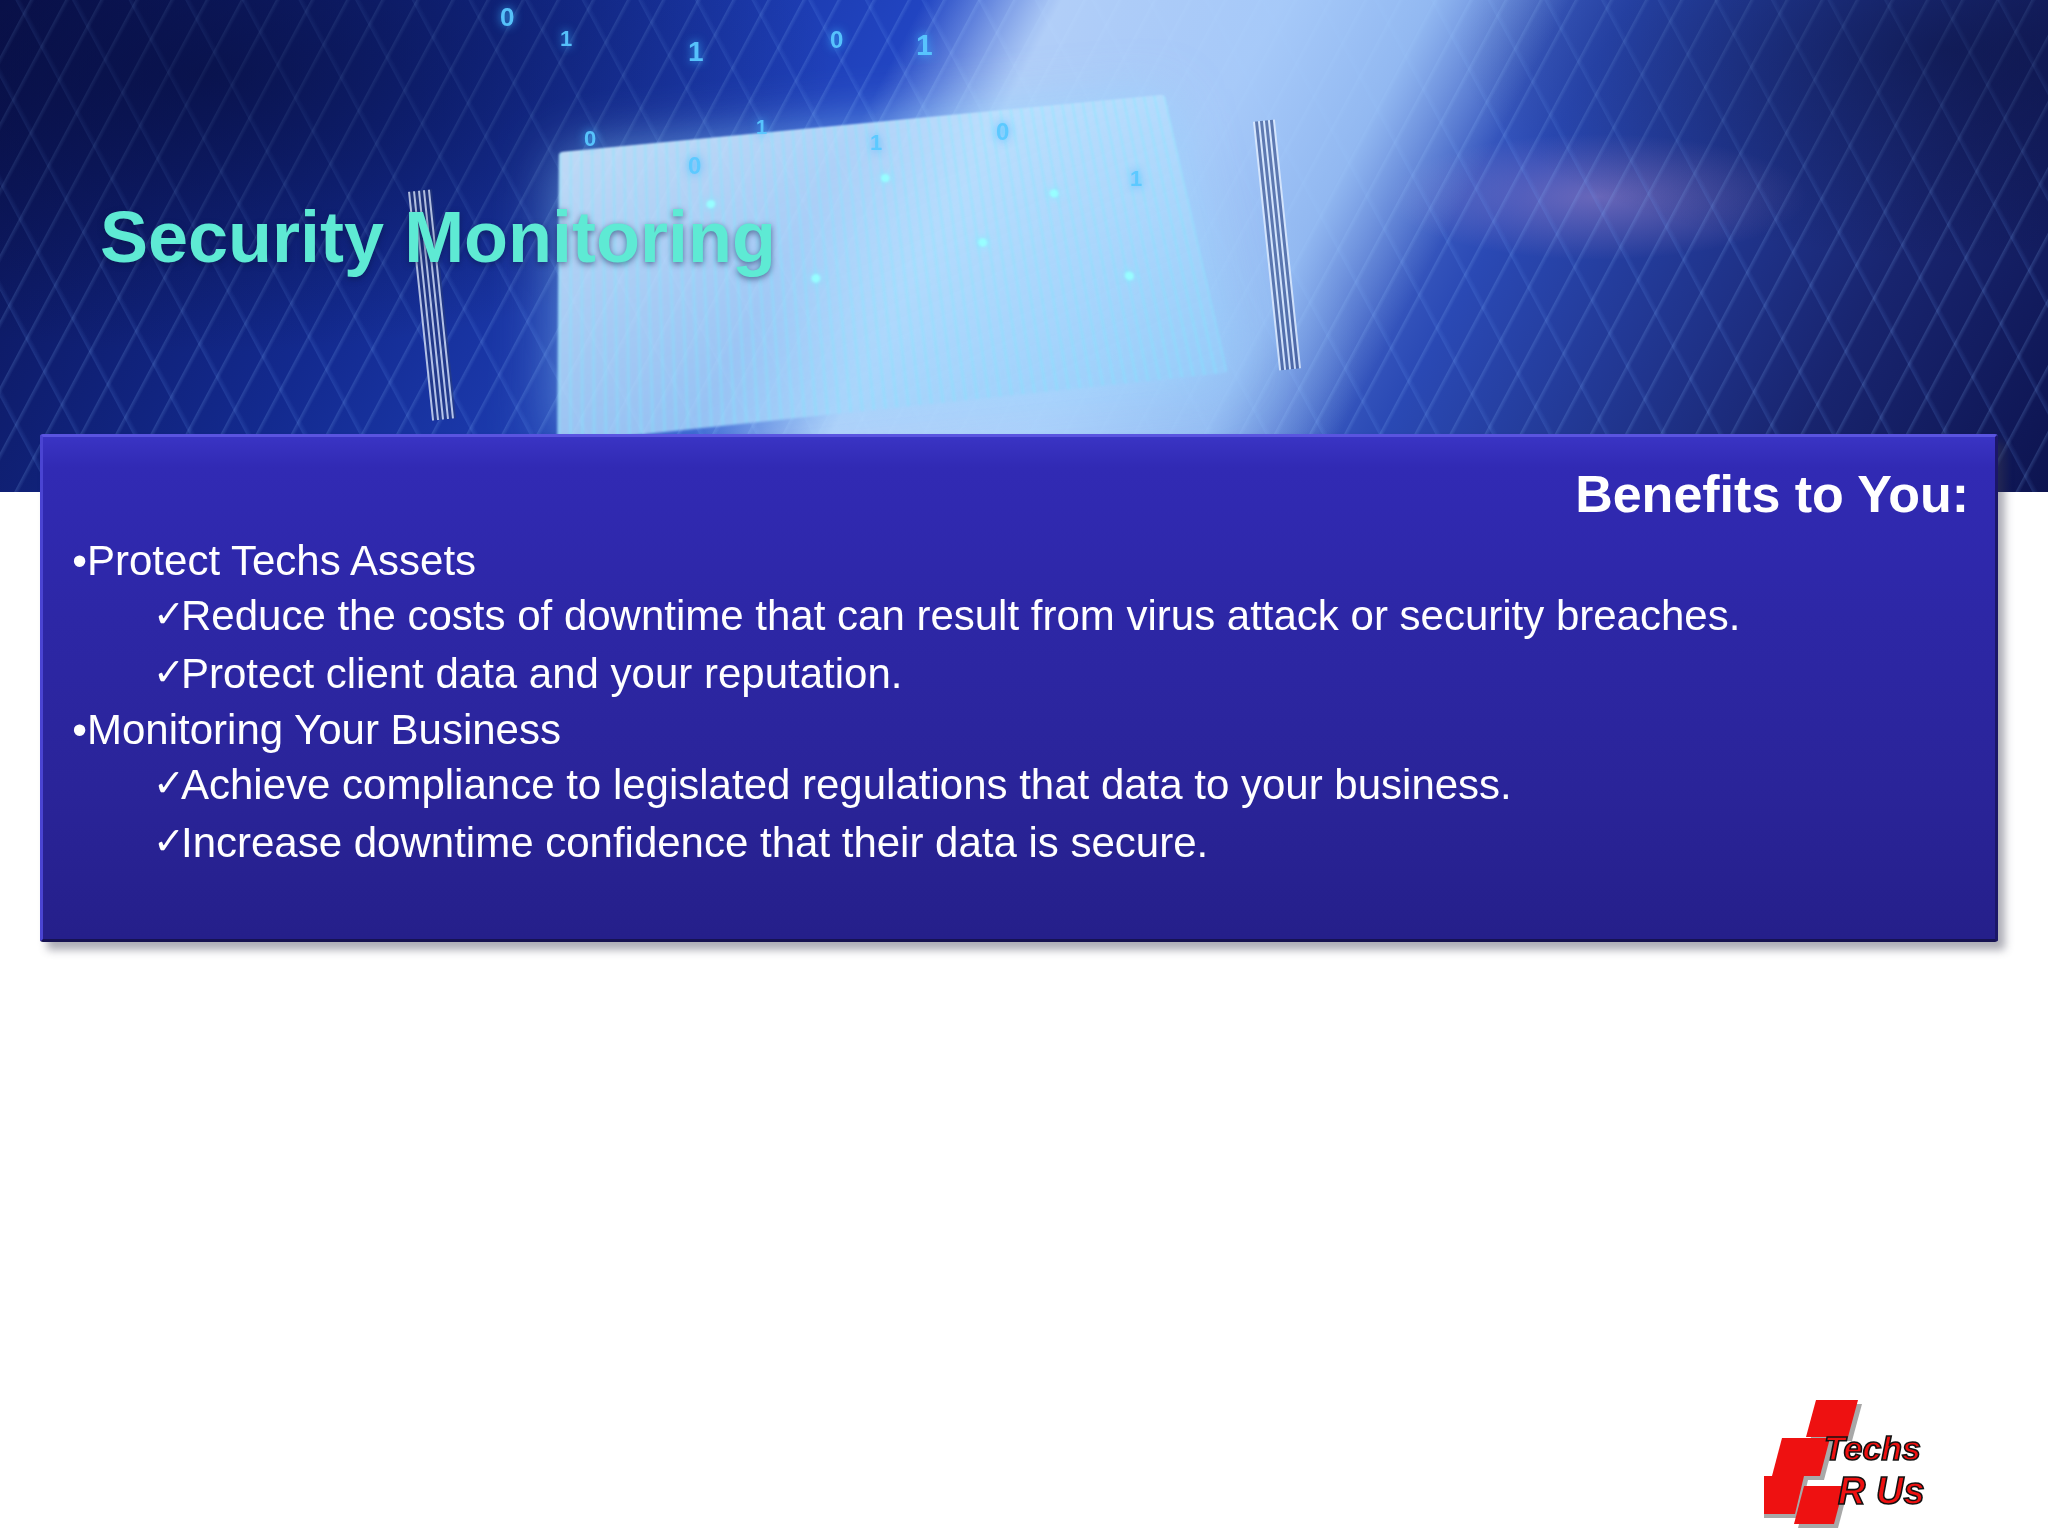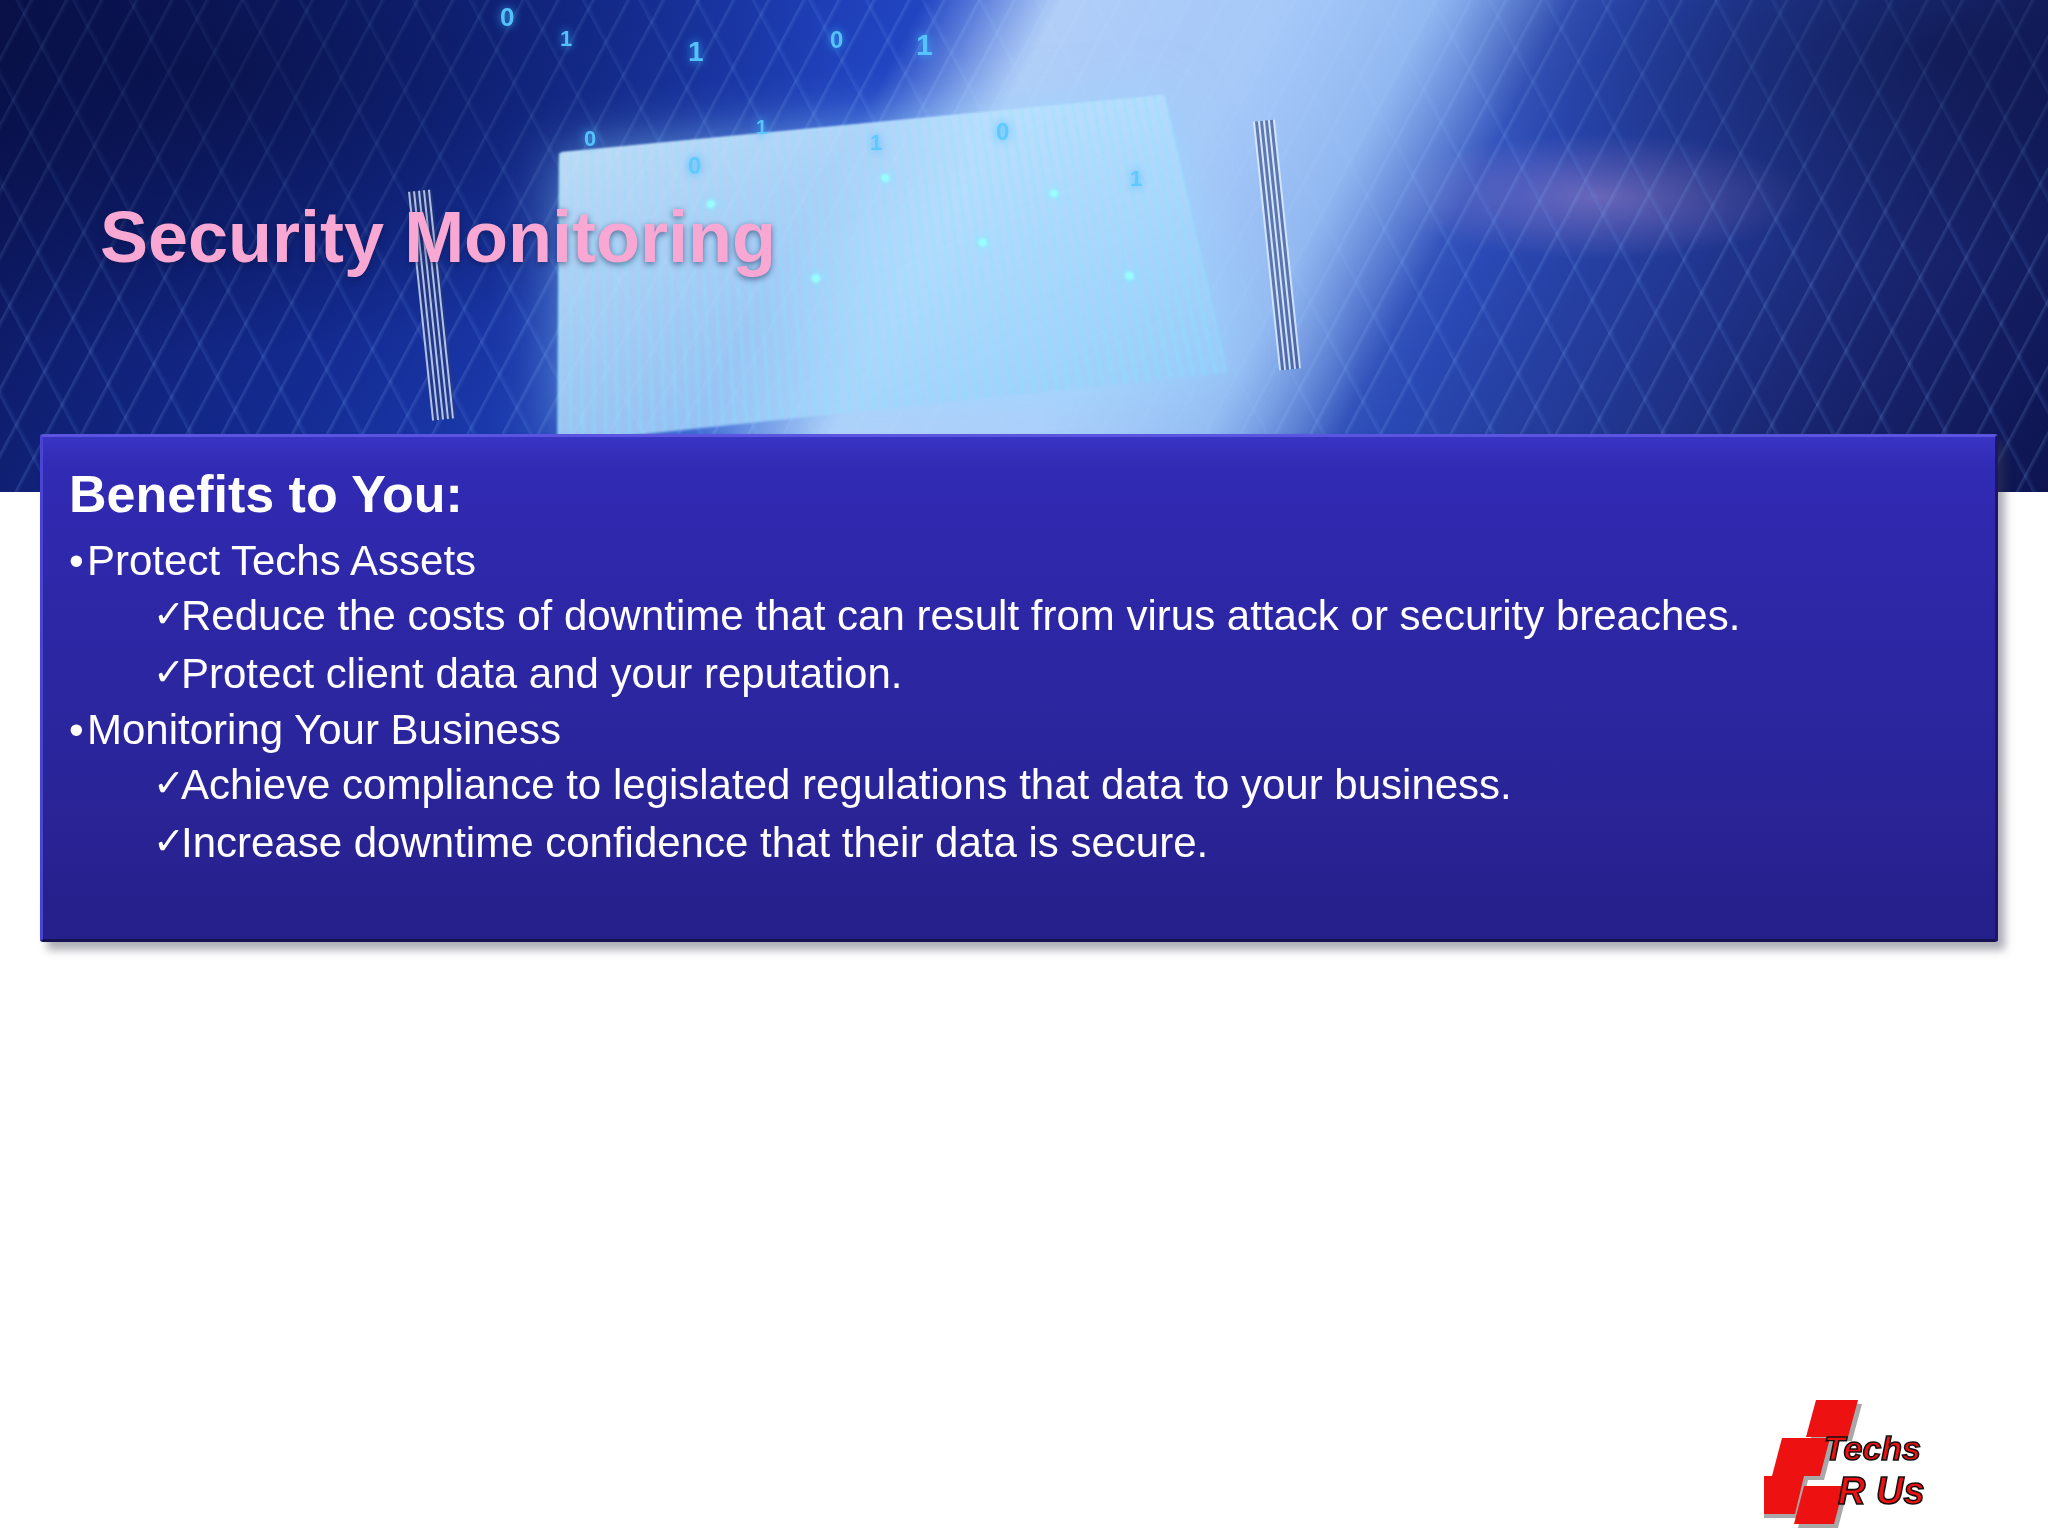--- a/index.html
+++ b/index.html
@@ -83,21 +83,21 @@
     color: rgba(90,200,255,0.95);
     font-family: "Liberation Sans", sans-serif;
     font-weight: bold;
     text-shadow: 0 0 10px rgba(60,180,255,0.95);
     filter: blur(0.5px);
   }
   .banner-title {
     position: absolute;
     left: 100px;
     top: 148px;
-    color: #f9a8d4;
+    color: #5eead4;
     font-family: "Liberation Sans", sans-serif;
     font-size: 72px;
     font-weight: bold;
     letter-spacing: 0px;
     white-space: nowrap;
     text-shadow: 0 2px 6px rgba(10,20,70,0.55);
   }
 
   
   .content-box {
@@ -109,20 +109,21 @@
     box-sizing: border-box;
     background: linear-gradient(180deg, #3a34c4 0%, #312ab4 6%, #2d27a6 35%, #2a2499 70%, #251f8a 100%);
     border-top: 3px solid #5a54e0;
     border-left: 3px solid #4a44d2;
     border-right: 3px solid #1b1668;
     border-bottom: 3px solid #161252;
     border-radius: 3px;
     box-shadow: 7px 8px 9px rgba(60,60,80,0.42);
     padding: 30px 26px 0 14px;
     overflow: hidden;
+    text-align: right;
   }
   .box-heading {
     color: #ffffff;
     font-family: "Liberation Sans", sans-serif;
     font-size: 52px;
     font-weight: bold;
     line-height: 1.05;
     margin: 0 0 14px 12px;
   }
   .bullet-list {

